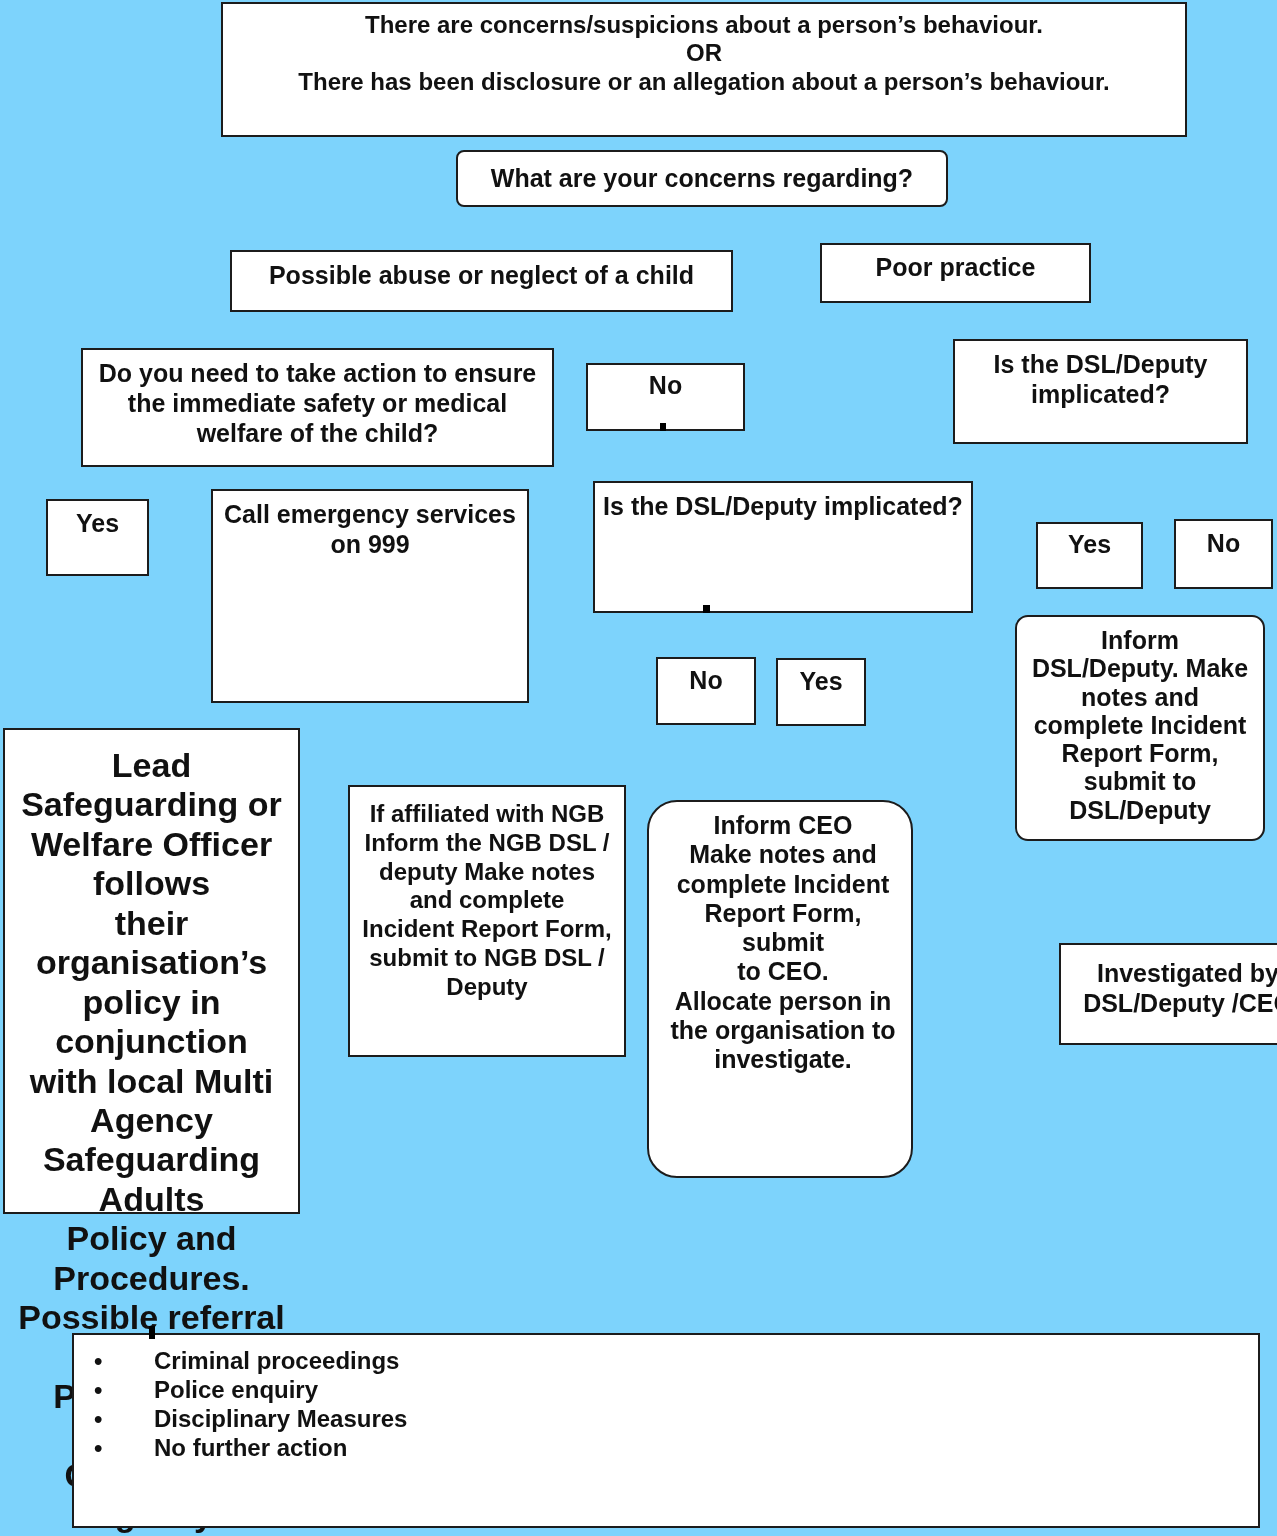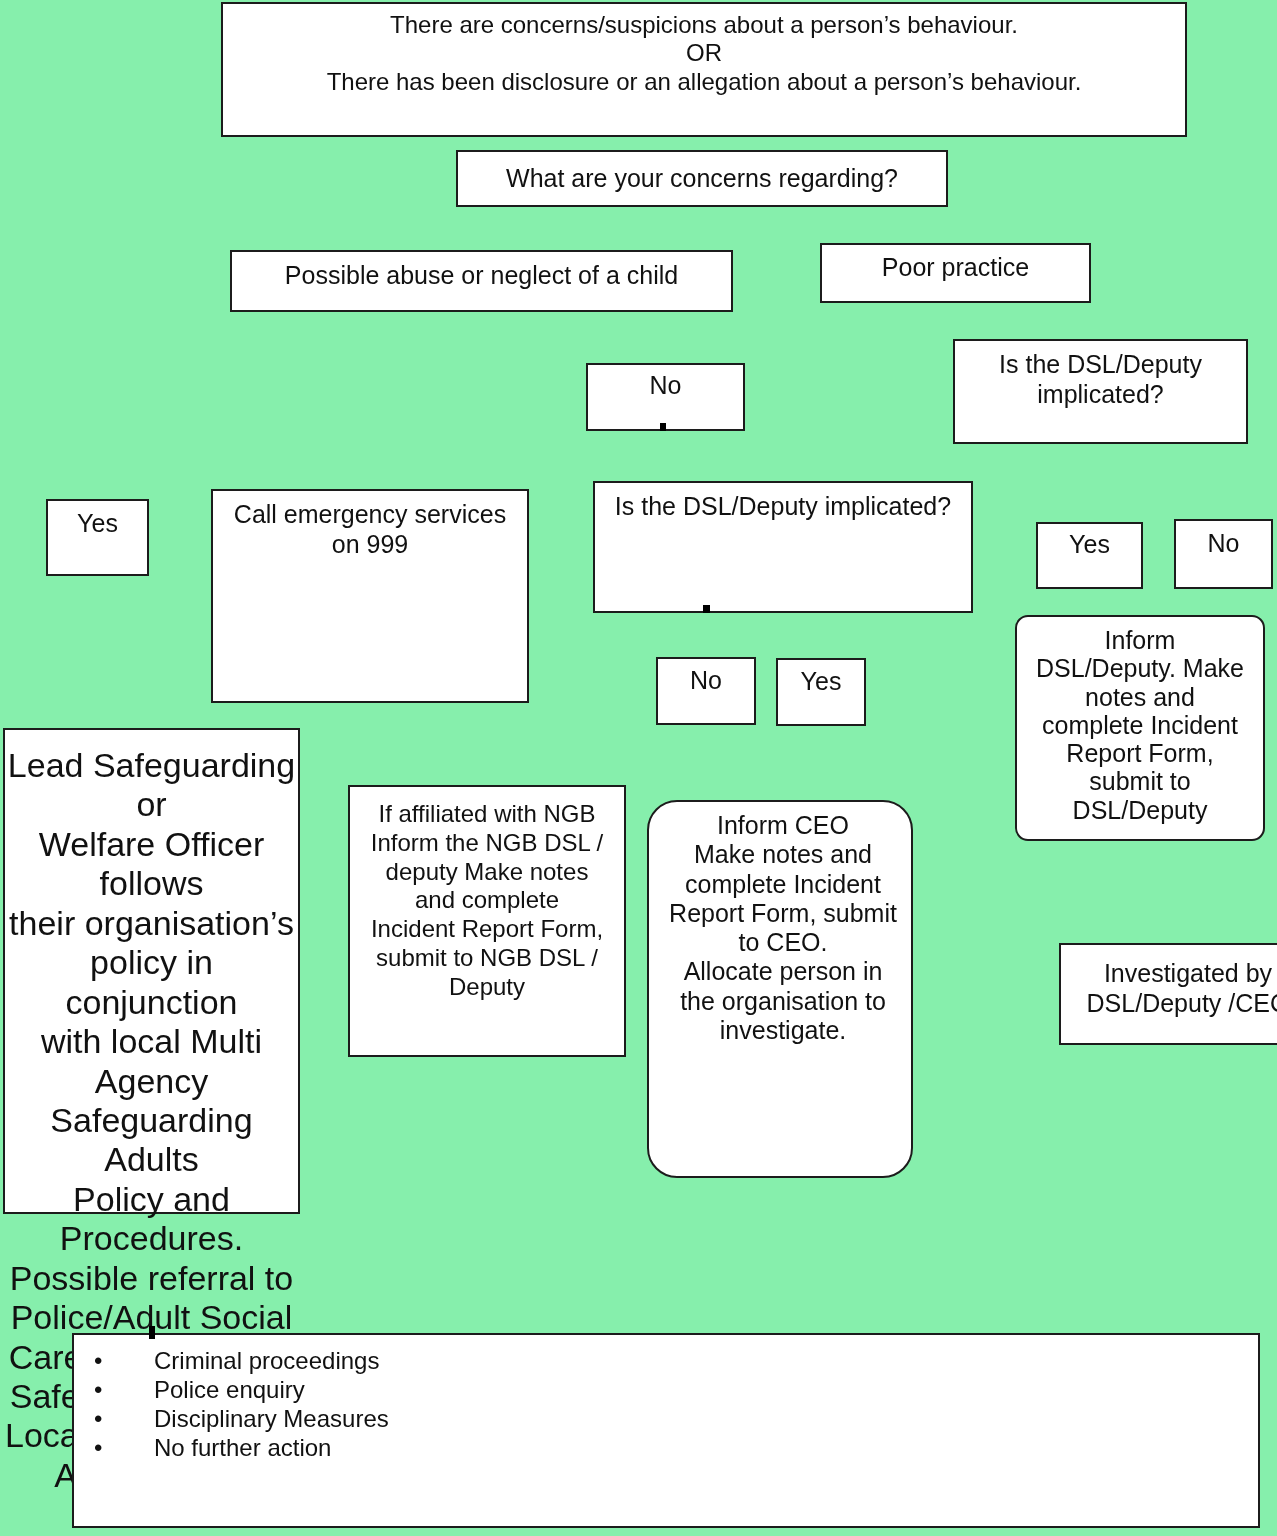--- a/index.html
+++ b/index.html
@@ -1,36 +1,37 @@
 <!DOCTYPE html>
 <html><head>
 <meta charset="utf-8">
 <style>
   html,body{margin:0;padding:0;background:#000;}
   .canvas{
     position:relative;
     width:1277px;height:1536px;
-    background:#86efac;
+    background:#7dd3fc;
     font-family:"Liberation Sans","DejaVu Sans",sans-serif;
     overflow:hidden;
+    font-weight:bold;
   }
   .node{
     position:absolute;
     box-sizing:border-box;
     background:#ffffff;
     border:2px solid #1c1c1c;
     color:#111111;
     text-align:center;
     font-size:24px;
     line-height:1.18;
   }
   .node-text{white-space:pre-line;}
   
   #n-start       {left:221px; top:2px;    width:966px; height:135px; padding-top:7px;}
-  #n-question    {left:456px; top:150px;  width:492px; height:57px;  padding-top:12px; font-size:25px;}
+  #n-question    {left:456px; top:150px;  width:492px; height:57px;  padding-top:12px; font-size:25px;border-radius:8px;}
   #n-abuse       {left:230px; top:250px;  width:503px; height:62px;  padding-top:9px;  font-size:25px;}
   #n-poor        {left:820px; top:243px;  width:271px; height:60px;  padding-top:8px;  font-size:25px;}
   #n-action      {left:81px;  top:348px;  width:473px; height:119px; padding-top:8px;  font-size:25px; line-height:1.2;}
   #n-no-child    {left:586px; top:363px;  width:159px; height:68px;  padding-top:6px;  font-size:25px;}
   #n-dsl-right   {left:953px; top:339px;  width:295px; height:105px; padding-top:9px;  font-size:25px;}
   #n-yes-left    {left:46px;  top:499px;  width:103px; height:77px;  padding-top:8px;  font-size:25px;}
   #n-call999     {left:211px; top:489px;  width:318px; height:214px; padding-top:8px;  font-size:25px; line-height:1.2;}
   #n-dsl-mid     {left:593px; top:481px;  width:380px; height:132px; padding-top:9px;  font-size:25px;}
   #n-yes-right   {left:1036px;top:522px;  width:107px; height:67px;  padding-top:6px;  font-size:25px;}
   #n-no-right    {left:1174px;top:519px;  width:99px;  height:70px;  padding-top:8px;  font-size:25px;}
@@ -68,20 +69,25 @@
   </div>
 
   <div class="node" id="n-abuse">
     <div class="node-text">Possible abuse or neglect of a child</div>
   </div>
 
   <div class="node" id="n-poor">
     <div class="node-text">Poor practice</div>
   </div>
 
+  <div class="node" id="n-action">
+    <div class="node-text">Do you need to take action to ensure
+the immediate safety or medical
+welfare of the child?</div>
+  </div>
 
   <div class="node" id="n-no-child">
     <div class="node-text">No</div>
   </div>
 
   <div class="node" id="n-dsl-right">
     <div class="node-text">Is the DSL/Deputy
 implicated?</div>
   </div>
 

